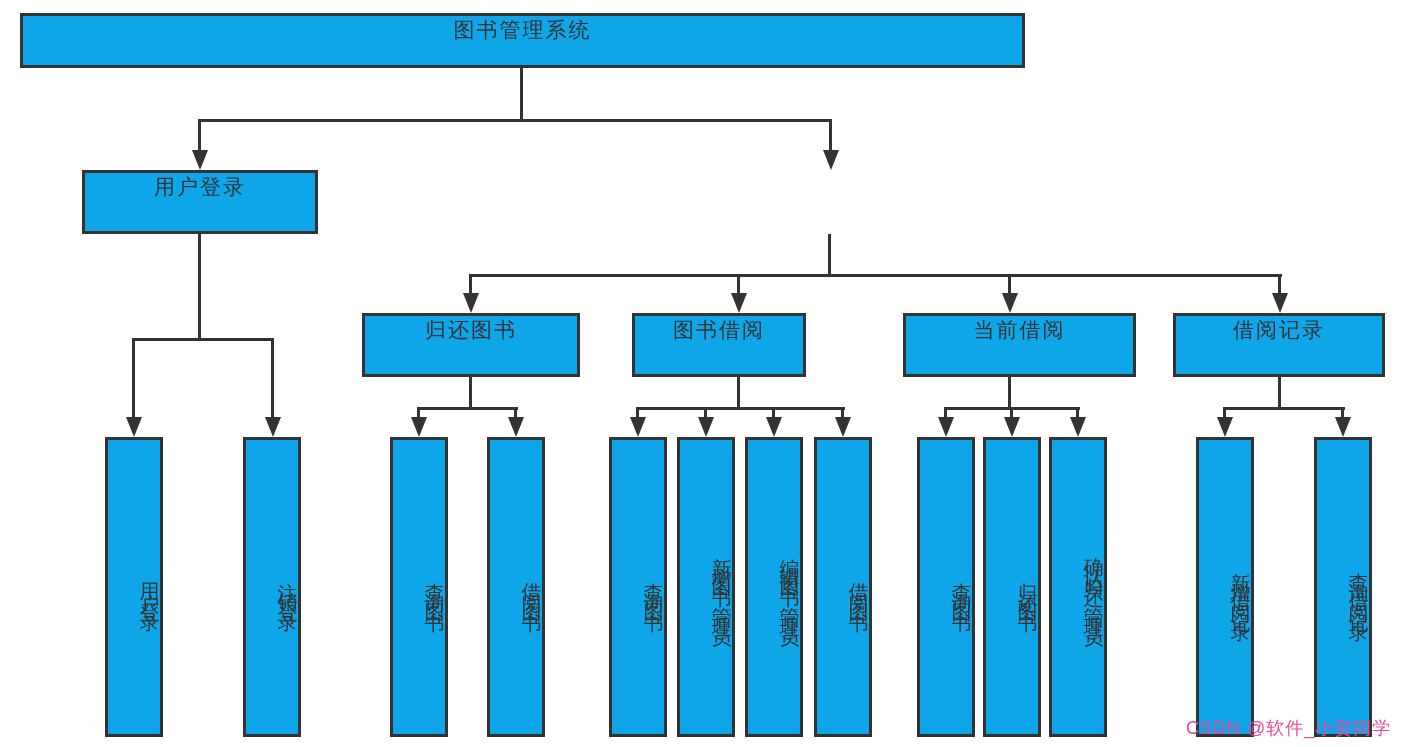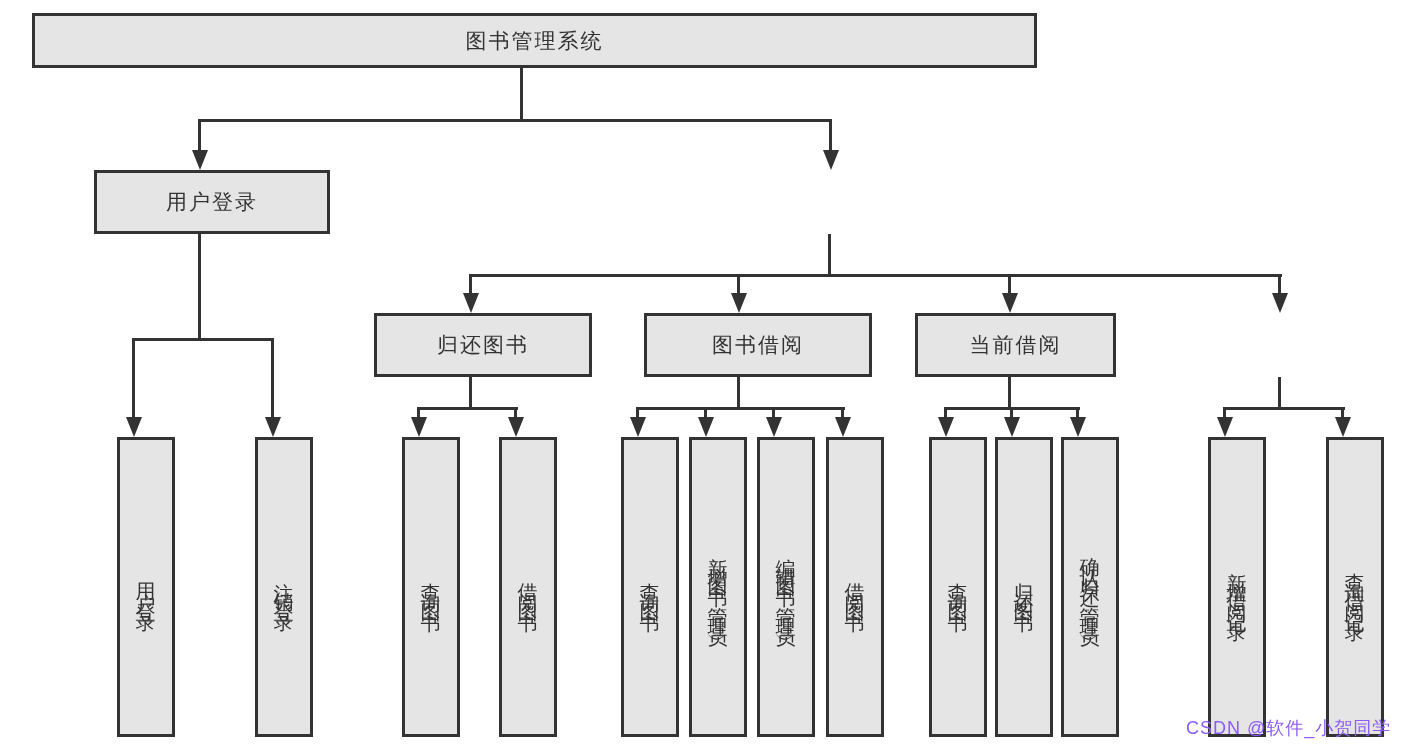--- a/index.html
+++ b/index.html
@@ -9,28 +9,27 @@
   }
   .canvas {
     position: relative;
     width: 1405px;
     height: 747px;
     background: #ffffff;
     overflow: hidden;
   }
   .box {
     position: absolute;
-    background: #e5e5e5;
+    background: #0ea5e9;
     border: 3px solid #333333;
     box-sizing: border-box;
     display: flex;
-    align-items: center;
+    align-items: flex-start;
     justify-content: center;
     color: #333333;
-    margin-left: 12px;
   }
   .hbox { font-size: 21px; letter-spacing: 2px; }
   .vbox {
     writing-mode: vertical-rl;
     text-orientation: mixed;
     font-size: 20px;
     letter-spacing: 10px;
     line-height: 1;
     width: 58px;
     height: 300px;
@@ -42,21 +41,21 @@
     width: 0; height: 0;
     border-left: 8px solid transparent;
     border-right: 8px solid transparent;
     border-top: 20px solid #333333;
   }
   .watermark {
     position: absolute;
     left: 1186px;
     top: 716px;
     font-size: 18px;
-    color: #8b5cf6;
+    color: #ec4899;
     letter-spacing: 1px;
     white-space: nowrap;
   }
 </style>
 </head>
 <body>
 
 <div class="canvas">
 
   <div class="box hbox" style="left:20px; top:13px; width:1005px; height:55px;">
@@ -65,28 +64,31 @@
 
   <div class="box hbox" style="left:82px; top:170px; width:236px; height:64px;">
     <span>用户登录</span>
   </div>
 
 
   <div class="box hbox" style="left:362px; top:313px; width:218px; height:64px;">
     <span>归还图书</span>
   </div>
 
-  <div class="box hbox" style="left:632px; top:313px; width:228px; height:64px;">
+  <div class="box hbox" style="left:632px; top:313px; width:174px; height:64px;">
     <span>图书借阅</span>
   </div>
 
-  <div class="box hbox" style="left:903px; top:313px; width:201px; height:64px;">
+  <div class="box hbox" style="left:903px; top:313px; width:233px; height:64px;">
     <span>当前借阅</span>
   </div>
 
+  <div class="box hbox" style="left:1173px; top:313px; width:212px; height:64px;">
+    <span>借阅记录</span>
+  </div>
 
   <div class="box vbox" style="left:105px;">
     <span>用户登录</span>
   </div>
   <div class="box vbox" style="left:243px;">
     <span>注销登录</span>
   </div>
 
   <div class="box vbox" style="left:390px;">
     <span>查询图书</span>

